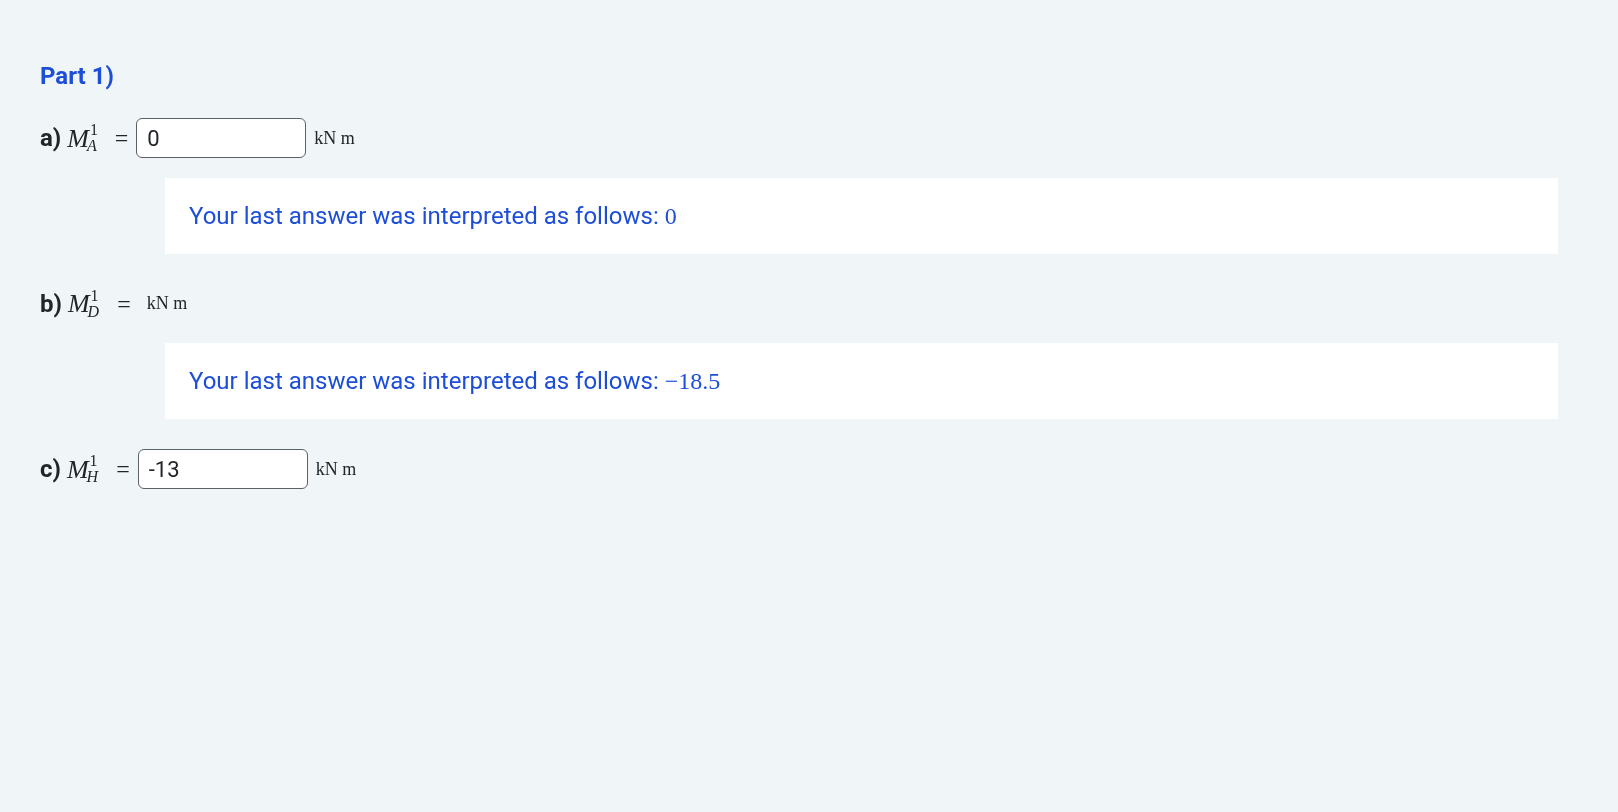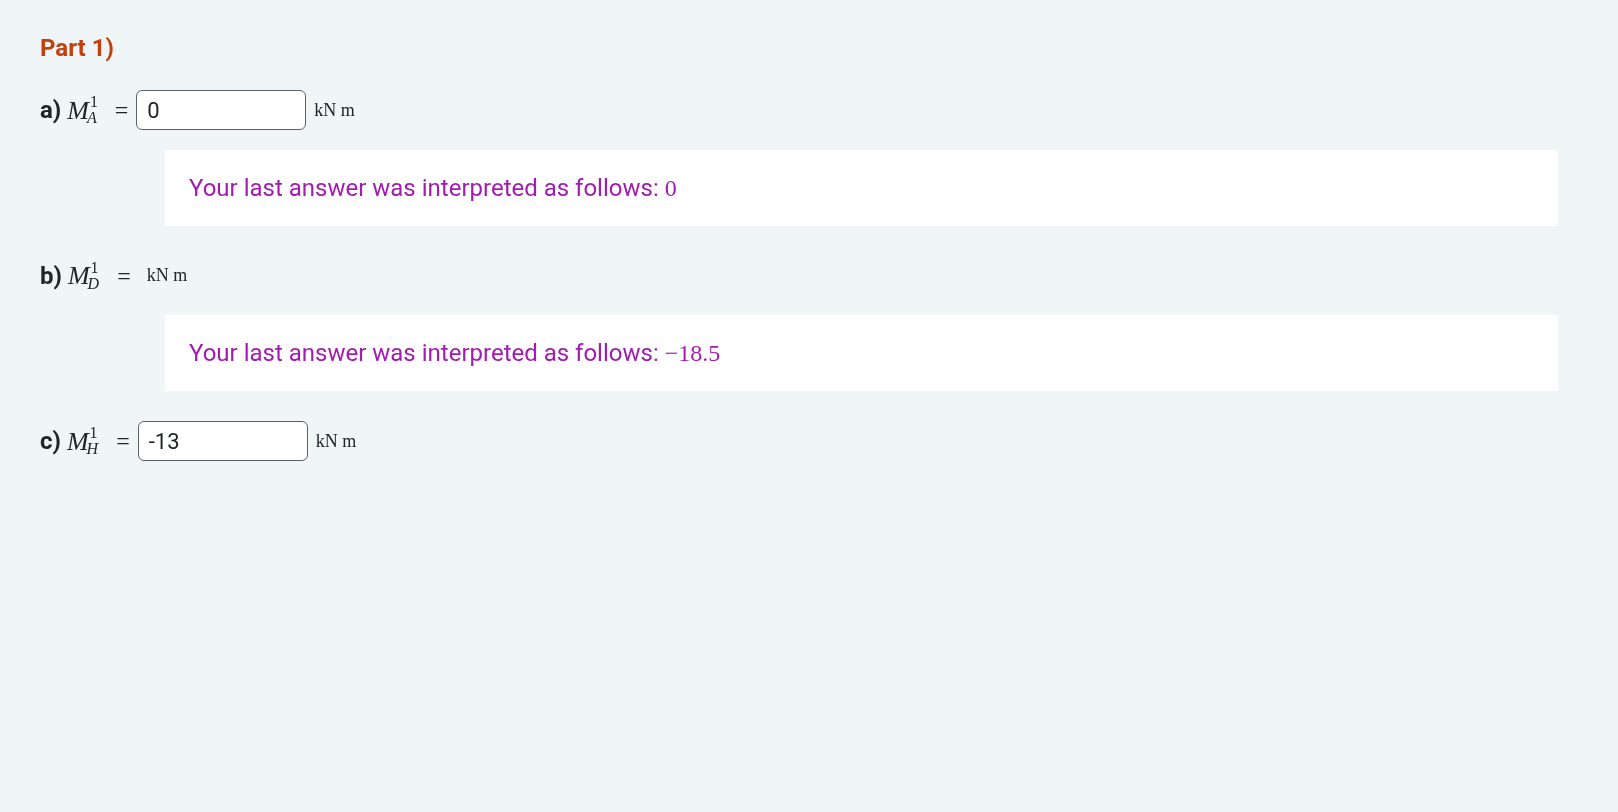--- a/index.html
+++ b/index.html
@@ -11,21 +11,22 @@
       font-family: -apple-system, BlinkMacSystemFont, "Segoe UI", Roboto, Helvetica, Arial, sans-serif;
       background: #f0f5f8;
       padding: 30px 40px;
       color: #212529;
       font-size: 24px;
       line-height: 1.5;
     }
     .part-title {
       font-weight: bold;
       margin-bottom: 24px;
-      color: #c2410c;
+      color: #1d4ed8;
+      margin-top: 28px;
     }
     .instruction {
       margin-bottom: 32px;
       color: #212529;
     }
     .math-italic {
       font-family: "Times New Roman", Georgia, serif;
       font-style: italic;
     }
     .question-row {
@@ -82,21 +83,21 @@
       font-family: "Times New Roman", Georgia, serif;
       margin-left: 8px;
       font-size: 18px;
     }
     .feedback-box {
       background: #fff;
       padding: 20px 24px;
       margin-left: 125px;
       margin-right: 20px;
       margin-bottom: 30px;
-      color: #a21caf;
+      color: #1d4ed8;
       font-size: 24px;
     }
     .feedback-value-math {
       font-family: "Times New Roman", Georgia, serif;
     }
   </style>
 </head>
 <body>
 
 <div>

